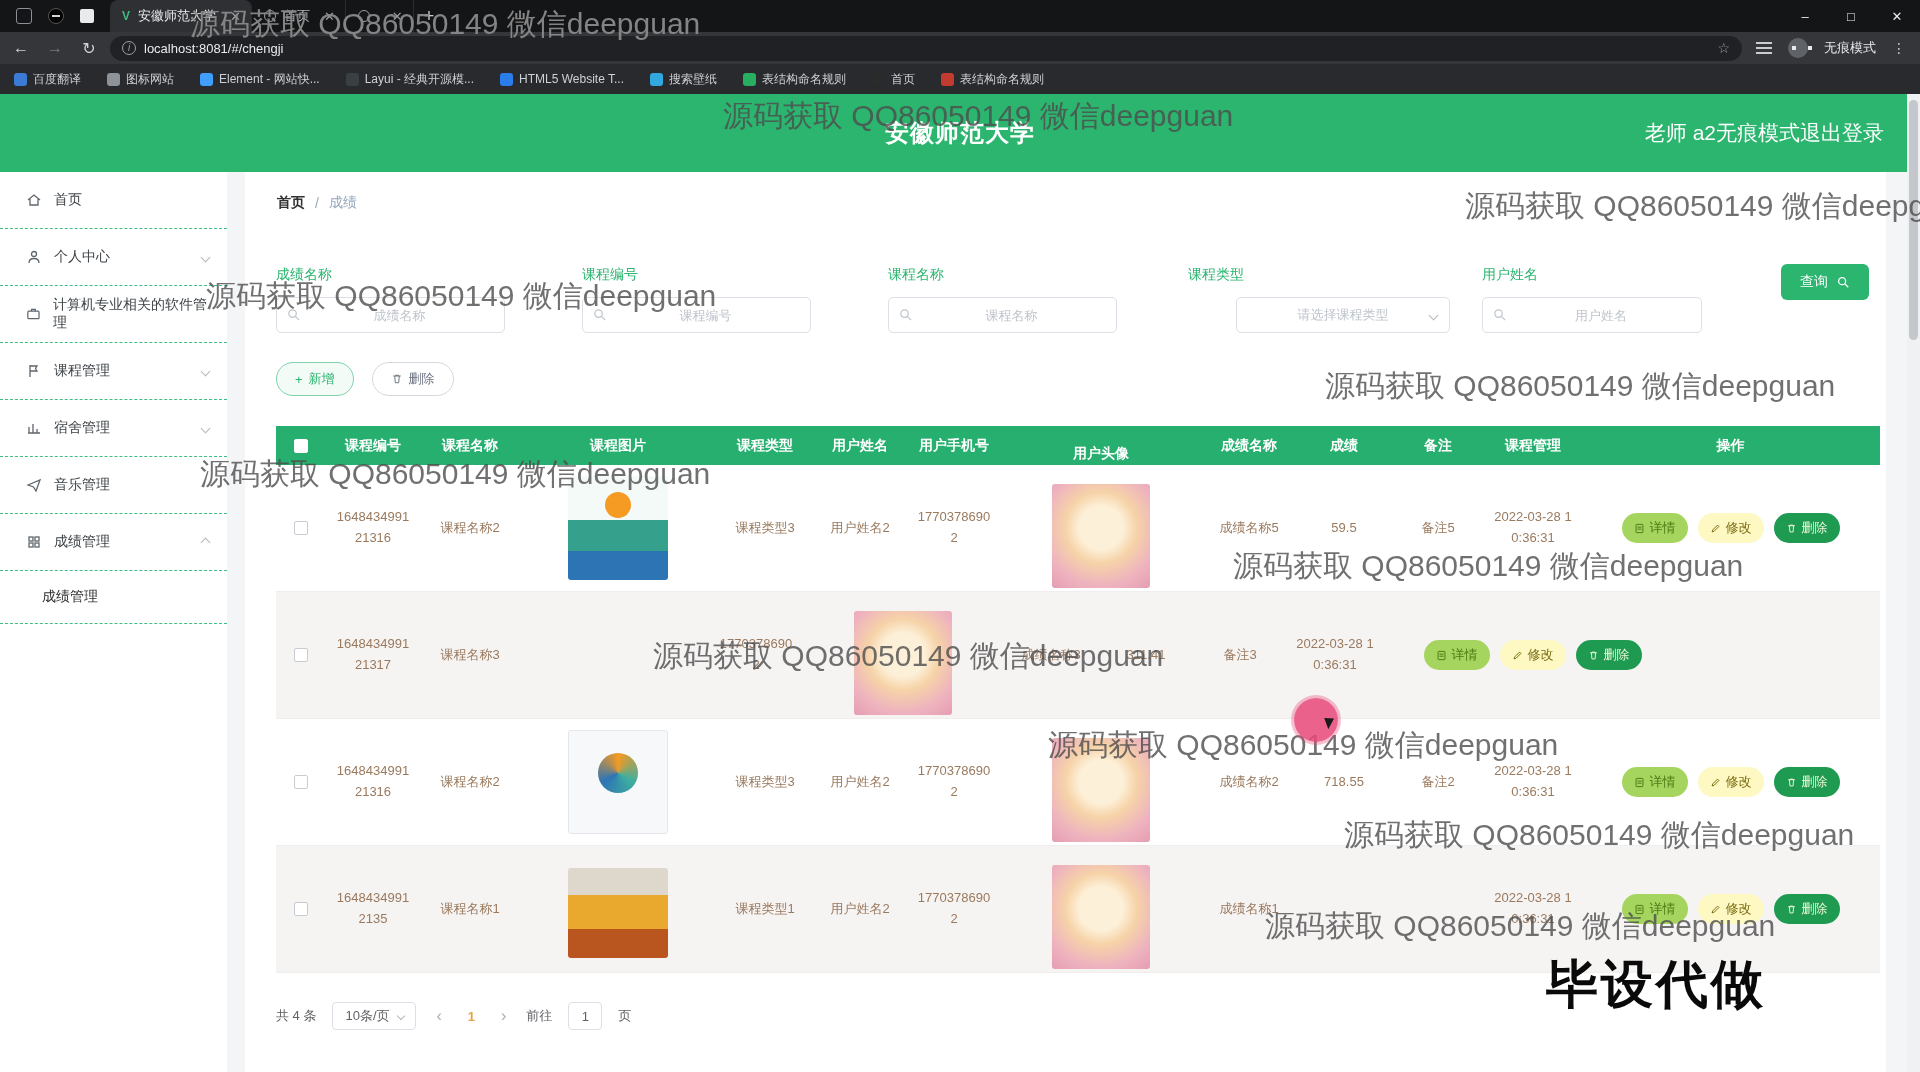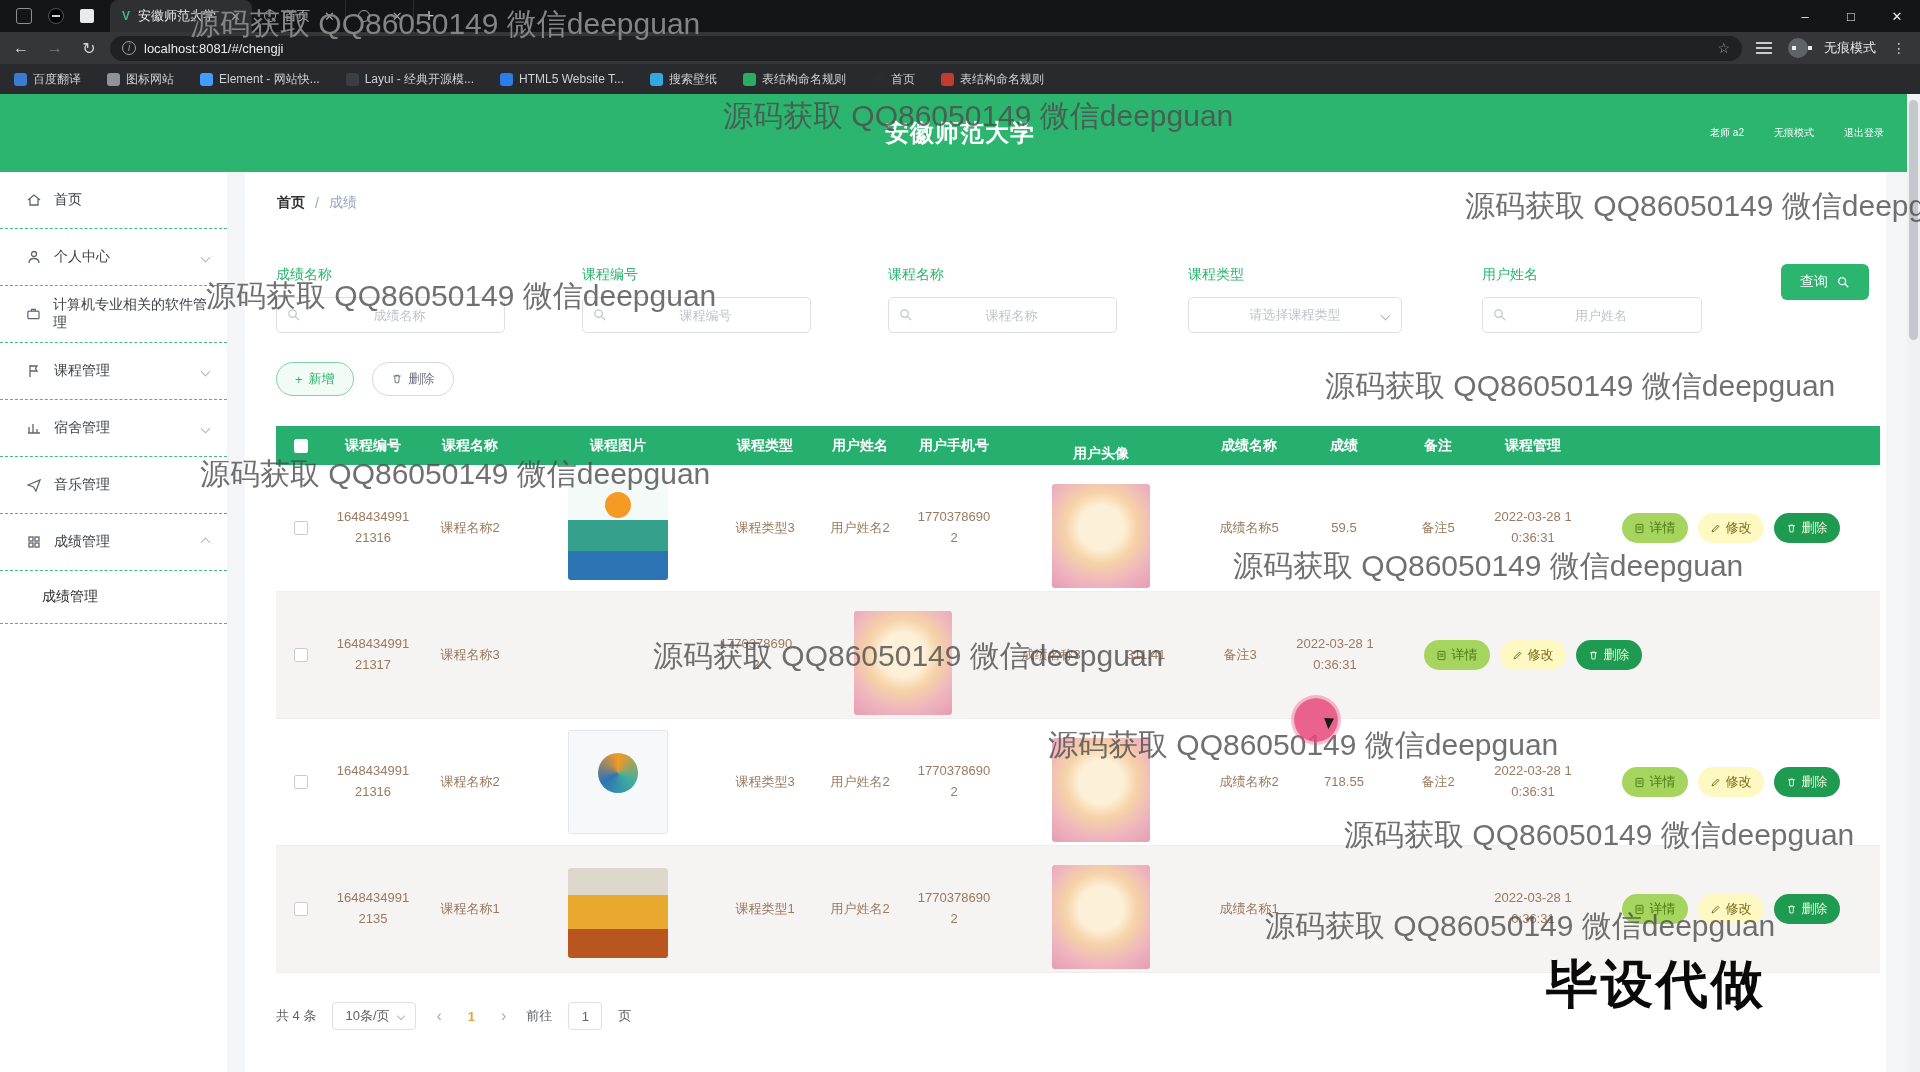--- a/index.html
+++ b/index.html
@@ -37,21 +37,21 @@
   .incog-label { color:#e8eaed; font-size:13px; white-space:nowrap; }
   .kebab { color:#c9cdd2; font-size:14px; letter-spacing:0; }
 
   .bookmarksbar { position:absolute; top:64px; left:0; right:0; height:30px; background:#292a2d; display:flex; align-items:center; gap:26px; padding:0 14px; }
   .bookmark { display:flex; align-items:center; gap:6px; color:#cdd1d5; font-size:12px; white-space:nowrap; }
   .favicon { width:13px; height:13px; border-radius:3px; }
 
   
   .app-header { position:absolute; top:94px; left:0; right:0; height:78px; background:#2bb56f; }
   .app-title { position:absolute; left:50%; top:50%; transform:translate(-50%,-50%); color:#fff; font-size:24px; font-weight:bold; letter-spacing:1px; }
-  .header-links { position:absolute; right:36px; top:50%; transform:translateY(-50%); display:flex; gap:30px; color:#fff; font-size:10px; }
+  .header-links { position:absolute; right:36px; top:50%; transform:translateY(-50%); display:flex; color:#fff; font-size:21px; }
   .header-links span { cursor:pointer; }
 
   
   .content-bg { position:absolute; top:172px; left:227px; right:0; bottom:0; background:#f3f5f7; }
   .sidebar { position:absolute; top:172px; left:0; bottom:0; width:227px; background:#fff; }
   .side-item { height:57px; display:flex; align-items:center; gap:12px; padding:0 18px 0 26px; font-size:14px; color:#3f4448; border-bottom:1px dashed #3fbd85; cursor:pointer; }
   .side-item svg { stroke:#5f666d; }
   .side-sub { height:53px; display:flex; align-items:center; padding-left:42px; font-size:14px; color:#303133; border-bottom:1px dashed #3fbd85; cursor:pointer; }
   .chev { width:7px; height:7px; border-right:1.5px solid #b2b8bf; border-bottom:1.5px solid #b2b8bf; margin-left:auto; }
   .chev.down { transform:rotate(45deg); }
@@ -64,21 +64,21 @@
   .bc-sep { color:#97a8be; }
   .bc-cur { color:#97a8be; }
 
   
   .fgroup { position:absolute; }
   .fgroup .flabel { display:block; color:#2bb56f; font-size:14px; margin-bottom:13px; }
   .finput { position:relative; width:229px; height:36px; }
   .finput input { width:100%; height:100%; border:1px solid #dcdfe6; border-radius:5px; padding:0 12px 0 30px; font-size:13px; color:#606266; text-align:center; outline:none; background:#fff; font-family:inherit; }
   .finput input::placeholder { color:#bfc4cc; }
   .mag { position:absolute; left:10px; top:10px; }
-  .fselect { width:214px; height:36px; border:1px solid #dcdfe6; border-radius:5px; display:flex; align-items:center; justify-content:center; gap:8px; color:#bfc4cc; font-size:13px; background:#fff; position:relative; }
+  .fselect { width:214px; height:36px; border:1px solid #dcdfe6; border-radius:5px; display:flex; align-items:center; justify-content:center; gap:8px; color:#bfc4cc; font-size:13px; background:#fff; position:relative;margin-left:48px; }
   .fselect .chev { position:absolute; right:12px; top:14px; margin:0; }
   .query-btn { position:absolute; left:1536px; top:92px; width:88px; height:36px; background:#2bb56f; color:#fff; border:none; border-radius:6px; font-size:14px; display:flex; align-items:center; justify-content:center; gap:8px; cursor:pointer; font-family:inherit; }
 
   .act-row { position:absolute; left:31px; top:190px; display:flex; gap:18px; }
   .pill-btn { height:34px; border-radius:17px; display:flex; align-items:center; gap:6px; padding:0 18px; font-size:13px; cursor:pointer; background:#fff; font-family:inherit; }
   .add-btn { border:1px solid #7ed3a9; color:#2bb56f; background:#f2fbf6; }
   .del-btn { border:1px solid #d3d9de; color:#6b7280; }
 
   
   .gtable { position:absolute; left:31px; top:254px; width:1604px; }
@@ -379,20 +379,21 @@
       <div class="cell c-name">课程名称</div>
       <div class="cell c-img">课程图片</div>
       <div class="cell c-type">课程类型</div>
       <div class="cell c-user">用户姓名</div>
       <div class="cell c-phone">用户手机号</div>
       <div class="cell c-avatar">用户头像</div>
       <div class="cell c-sname">成绩名称</div>
       <div class="cell c-score">成绩</div>
       <div class="cell c-remark">备注</div>
       <div class="cell c-time">课程管理</div>
+      <div class="cell c-op">操作</div>
     </div>
 
     <div class="trow tbody-row">
       <div class="cell c-check">
           <span class="cbox"></span>
         </div>
       <div class="cell c-no">
           <span class="wrapnum">164843499121316</span>
         </div>
       <div class="cell c-name">课程名称2</div>

